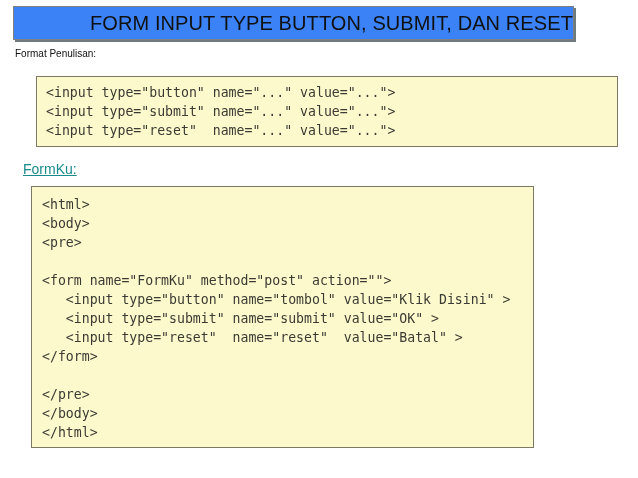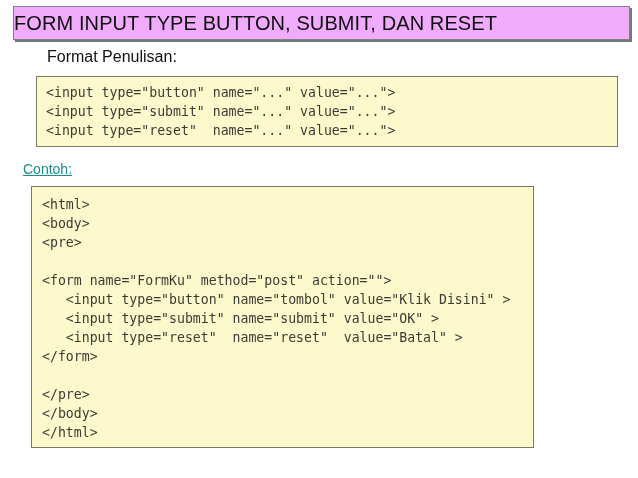--- a/index.html
+++ b/index.html
@@ -14,46 +14,45 @@
     font-family: "Liberation Sans", sans-serif;
     color: #000000;
     position: relative;
   }
 
   
   .slide-title {
     position: absolute;
     left: 13px;
     top: 6px;
-    width: 617px;
+    width: 561px;
     height: 34px;
-    background: #f0abfc;
+    background: #3b82f6;
     border: 1px solid #808080;
     box-shadow: 2px 2px 0 #6e7a7c;
     box-sizing: border-box;
     display: flex;
     align-items: center;
-    justify-content: flex-start;
+    justify-content: flex-end;
   }
   .slide-title-text {
     font-size: 20px;
     line-height: 1;
     letter-spacing: 0.1px;
     color: #101010;
     white-space: nowrap;
   }
 
   
   .section-label {
     position: absolute;
     left: 15px;
     top: 48px;
-    font-size: 16px;
+    font-size: 10px;
     color: #111111;
-    margin-left: 32px;
   }
 
   
   .contoh-label {
     position: absolute;
     left: 23px;
     top: 161px;
     font-size: 14px;
     color: #1a8a8a;
     text-decoration: underline;
@@ -103,21 +102,21 @@
 </div>
 
 <div class="section-label">Format Penulisan:</div>
 
 <div class="code-block" id="format-block">
   <pre>&lt;input type="button" name="..." value="..."&gt;
 &lt;input type="submit" name="..." value="..."&gt;
 &lt;input type="reset"  name="..." value="..."&gt;</pre>
 </div>
 
-<div class="contoh-label">Contoh:</div>
+<div class="contoh-label">FormKu:</div>
 
 <div class="code-block" id="contoh-block">
   <pre>&lt;html&gt;
 &lt;body&gt;
 &lt;pre&gt;
 
 &lt;form name="FormKu" method="post" action=""&gt;
    &lt;input type="button" name="tombol" value="Klik Disini" &gt;
    &lt;input type="submit" name="submit" value="OK" &gt;
    &lt;input type="reset"  name="reset"  value="Batal" &gt;

